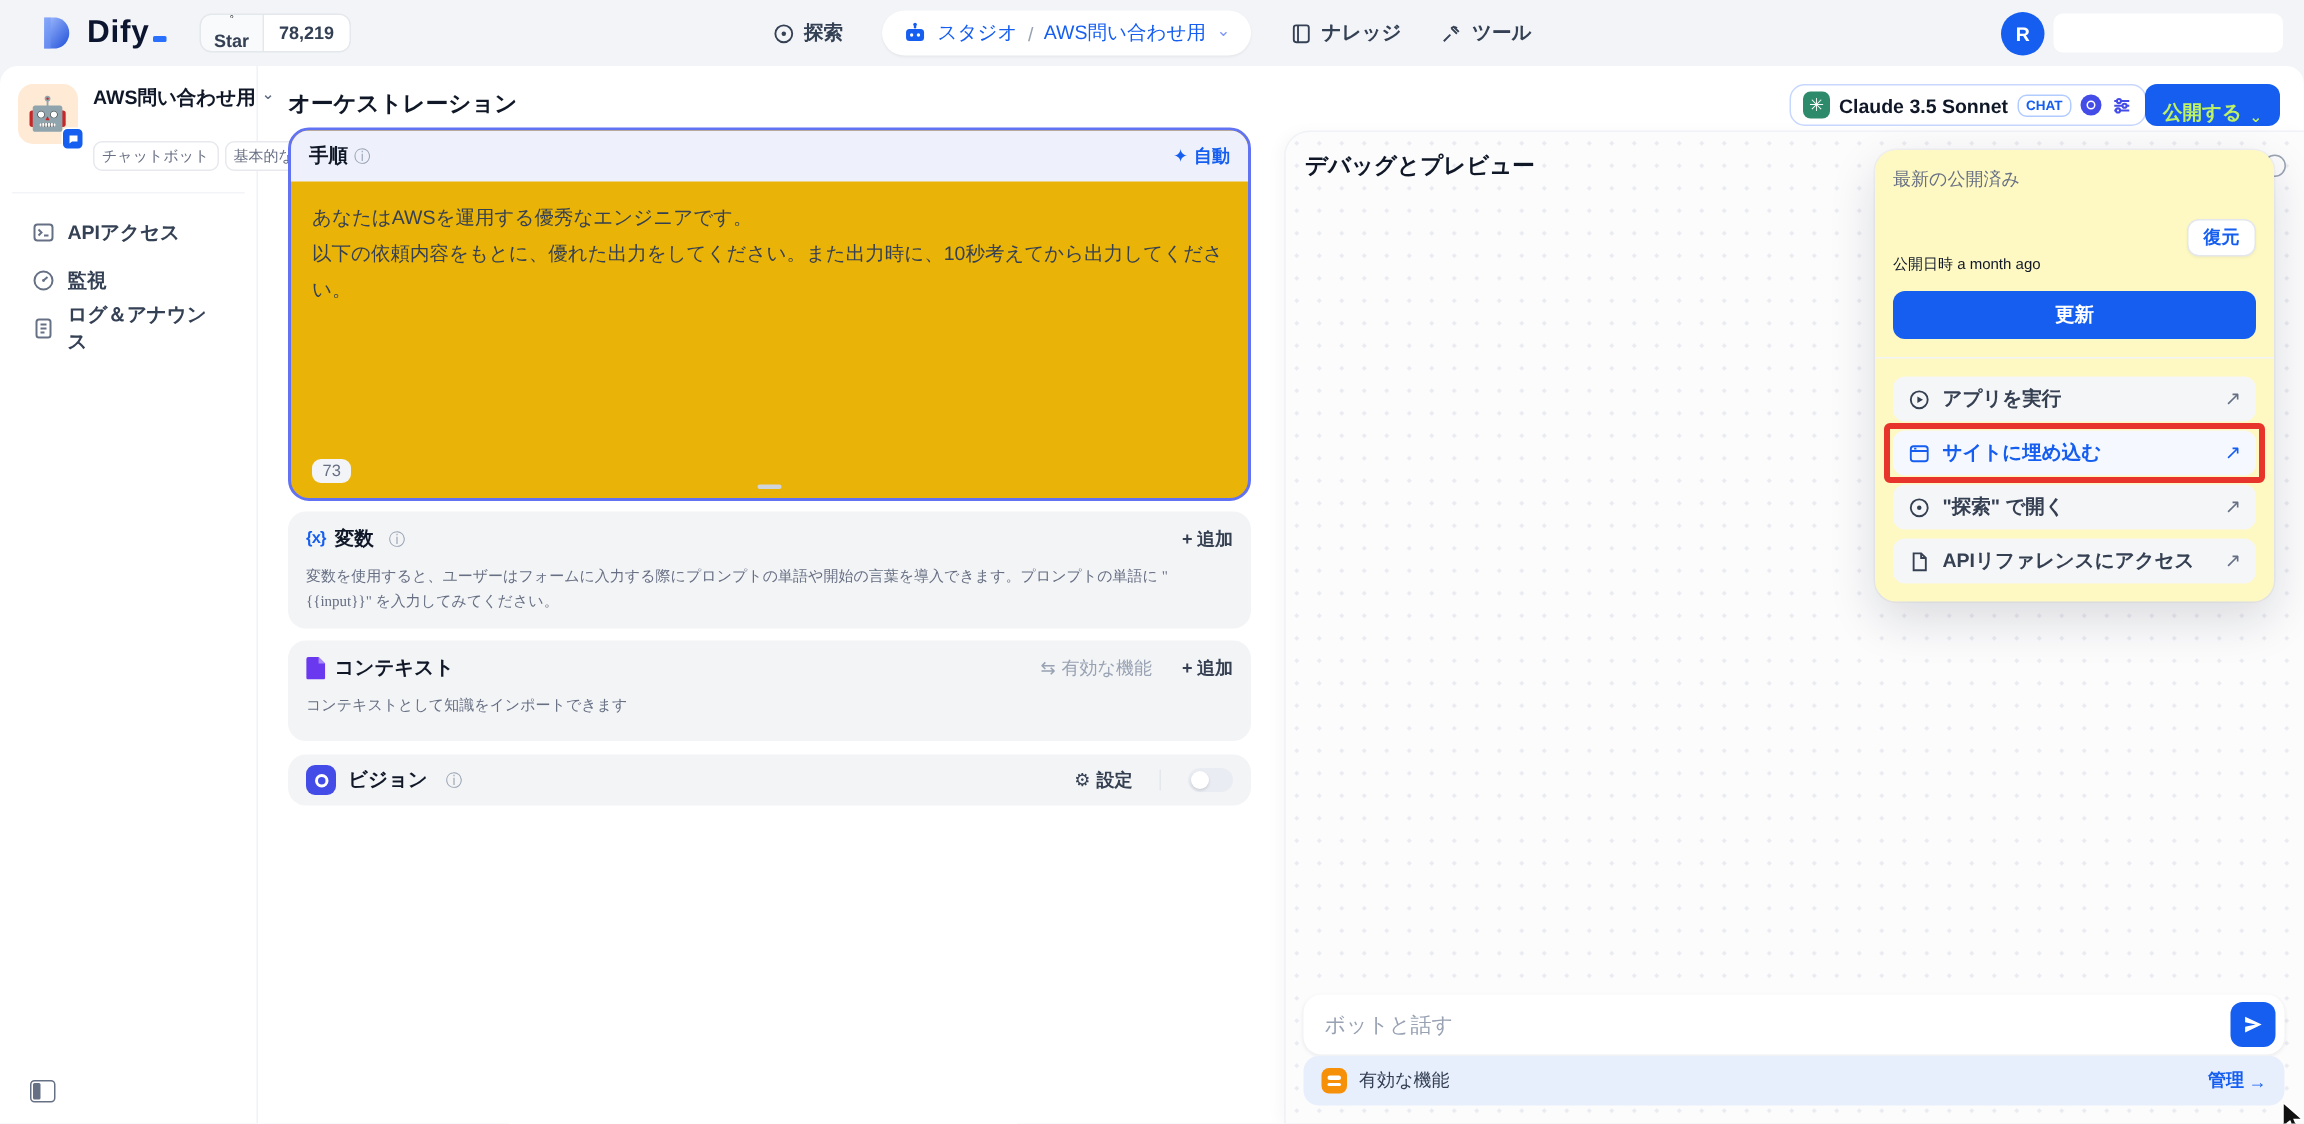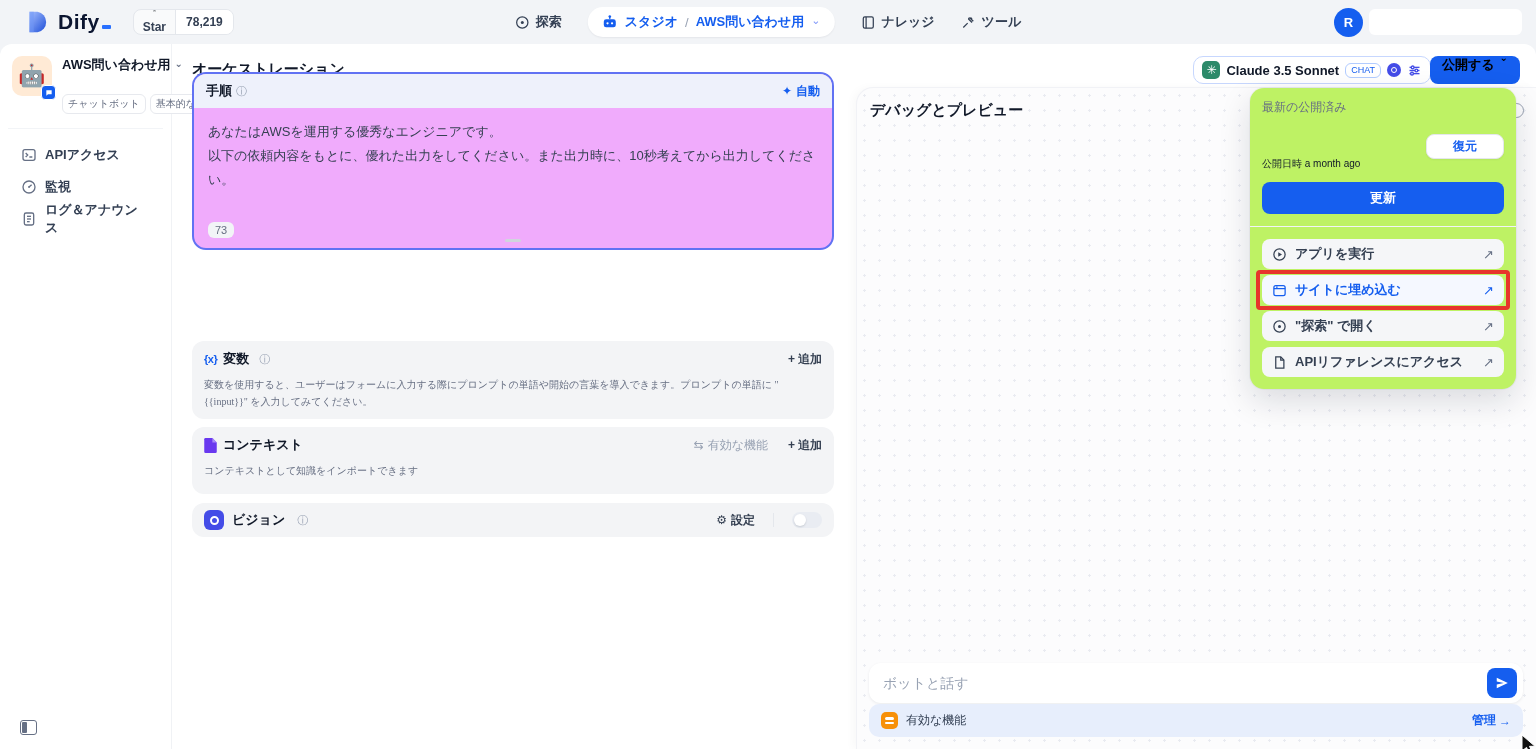--- a/index.html
+++ b/index.html
@@ -14,21 +14,21 @@
   .topbar { position:absolute; top:0; left:0; right:0; height:44px; display:flex; align-items:center; padding:0 16px; }
   .logo-wrap { display:flex; align-items:center; gap:8px; margin-left:8px; }
   .logo-text { font-size:21px; font-weight:bold; color:#0b1530; letter-spacing:.5px; display:flex; align-items:baseline; }
   .logo-underscore { display:inline-block; width:9px; height:4px; background:#2970ff; border-radius:1px; margin-left:2px; }
   .gh-pill { display:flex; align-items:stretch; margin-left:22px; border:1px solid #e4e7ec; border-radius:8px; overflow:hidden; background:#f9fafb; height:26px; font-size:12px; font-weight:bold; color:#344054; }
   .gh-left { display:flex; align-items:center; gap:8px; padding:0 9px;flex-direction:column; }
   .gh-right { display:flex; align-items:center; padding:0 10px; background:#fff; border-left:1px solid #e4e7ec; }
   .topnav { position:absolute; left:50%; transform:translateX(-50%); display:flex; align-items:center; gap:26px; height:44px; }
   .topnav-item { display:flex; align-items:center; gap:6px; color:#344054; font-weight:bold; font-size:13px; cursor:pointer; }
   .studio-pill { display:flex; align-items:center; gap:7px; background:#fff; border-radius:999px; padding:6px 14px; box-shadow:0 1px 2px rgba(16,24,40,.06); }
-  .studio-pill .blue { color:#155eef; font-weight:bold;text-align:center; }
+  .studio-pill .blue { color:#155eef; font-weight:normal;text-align:center; }
   .studio-pill .slash { color:#98a2b3; font-weight:normal; }
   .studio-pill .chev { color:#8098f9; font-size:11px; margin-top:-4px; }
   .topbar-right { position:absolute; right:14px; top:0; height:44px; display:flex; align-items:center; gap:6px; }
   .avatar { width:29px; height:29px; border-radius:50%; background:#155eef; color:#fff; display:flex; align-items:center; justify-content:center; font-size:13px; font-weight:bold; }
   .blank-panel { width:153px; height:26px; background:#fff; border-radius:6px; }
   
   .content { position:absolute; top:44px; left:0; right:0; bottom:0; background:#fff; border-radius:12px 12px 0 0; }
   
   .sidebar { position:absolute; top:0; left:0; bottom:0; width:172px; border-right:1px solid #f0f2f5; padding:12px; }
   .app-head { display:flex; gap:10px; }
@@ -42,21 +42,21 @@
   .side-divider { height:1px; background:#f2f4f7; margin:14px -4px 10px; }
   .side-item { display:flex; align-items:center; gap:8px; height:32px; padding:0 9px; border-radius:8px; color:#344054; font-weight:bold; font-size:13px; cursor:pointer; }
   .side-item.active { background:#e1ebfe; color:#155eef; }
   .side-item svg { flex:none; }
   .collapse-btn { position:absolute; left:20px; bottom:14px; width:17px; height:15px; border:1.8px solid #667085; border-radius:3px; }
   .collapse-btn::before { content:""; position:absolute; left:1px; top:1px; bottom:1px; width:5px; background:#667085; border-radius:1px; }
   
   .config { position:absolute; left:172px; top:0; width:685px; bottom:0; }
   .page-title { position:absolute; left:20px; top:16px; font-size:15px; font-weight:bold; color:#101828; }
   .card { position:absolute; left:20px; width:642px; border-radius:12px; }
-  .instructions { top:28px; height:178px; background:#f0abfc; border:2px solid #6172f3; border-radius:14px; overflow:hidden; }
+  .instructions { top:41px; height:249px; background:#eab308; border:2px solid #6172f3; border-radius:14px; overflow:hidden; }
   .inst-head { height:34px; background:#eef1fb; display:flex; align-items:center; padding:0 12px; }
   .sec-title { font-size:13px; font-weight:bold; color:#101828; }
   .info-i { color:#98a2b3; font-size:11px; margin-left:4px; }
   .spacer { flex:1; }
   .auto-btn { color:#155eef; font-size:12px; font-weight:bold; display:flex; gap:4px; align-items:center; cursor:pointer; }
   .inst-body { padding:12px 14px; font-size:13px; color:#354052; line-height:1.85; }
   .char-badge { position:absolute; left:14px; bottom:10px; background:#f2f4f7; border-radius:6px; padding:2px 7px; font-size:11px; color:#676f83; }
   .resize-dash { position:absolute; left:50%; transform:translateX(-50%); bottom:6px; width:16px; height:3px; border-radius:2px; background:#d0d5dd; }
   .gray-card { background:#f3f4f6; }
   .g-head { height:36px; display:flex; align-items:center; padding:0 12px; gap:6px; }
@@ -70,45 +70,45 @@
   .vision-icon { width:20px; height:20px; border-radius:6px; background:#444ce7; display:flex; align-items:center; justify-content:center; }
   .vision-icon i { display:block; width:9px; height:9px; border:2px solid #fff; border-radius:50%; }
   .gear-btn { color:#354052; font-size:12px; font-weight:bold; display:flex; align-items:center; gap:4px; cursor:pointer; }
   .v-sep { width:1px; height:14px; background:#e4e7ec; margin:0 10px; }
   .toggle { width:30px; height:16px; border-radius:999px; background:#e9ecf2; position:relative; cursor:pointer; }
   .toggle i { position:absolute; left:2px; top:2px; width:12px; height:12px; border-radius:50%; background:#fff; box-shadow:0 1px 2px rgba(16,24,40,.15); }
   
   .model-selector { position:absolute; top:12px; right:105px; height:28px; display:flex; align-items:center; gap:6px; padding:0 8px; background:#fff; border:1.5px solid #c7d7fe; border-radius:10px; cursor:pointer; }
   .claude-badge { width:18px; height:18px; border-radius:5px; background:#2d8a6a; display:flex; align-items:center; justify-content:center; color:#fff; font-size:12px; }
   .model-name { font-size:13px; font-weight:bold; color:#101828; }
-  .chat-chip { border:1px solid #b2ccff; color:#155eef; font-size:9px; font-weight:normal; border-radius:6px; padding:1.5px 5px; }
+  .chat-chip { border:1px solid #b2ccff; color:#155eef; font-size:9px; font-weight:bold; border-radius:6px; padding:1.5px 5px; }
   .mode-dot { width:14px; height:14px; border-radius:50%; background:#444ce7; display:flex; align-items:center; justify-content:center; }
   .mode-dot i { display:block; width:6px; height:6px; border:1.6px solid #fff; border-radius:50%; }
-  .publish-btn { position:absolute; top:12px; right:16px; height:28px; background:#155eef; color:#000000; font-size:13px; font-weight:bold; border-radius:8px; display:flex; align-items:flex-start; gap:5px; padding:0 12px; cursor:pointer; }
+  .publish-btn { position:absolute; top:12px; right:16px; height:28px; background:#155eef; color:#bef264; font-size:13px; font-weight:bold; border-radius:8px; display:flex; align-items:flex-end; gap:5px; padding:0 12px; cursor:pointer; }
   .publish-btn .chev { font-size:10px; margin-top:-4px; }
   
   .debug-card { position:absolute; left:857px; right:0; top:44px; bottom:0; background:#fcfcfd; border-top-left-radius:16px; box-shadow:0 0 0 1px #f1f2f6, -4px 0 10px rgba(16,24,40,.03);
     background-image: radial-gradient(circle, #e9ebf1 1.3px, transparent 1.4px); background-size:15px 15px; }
   .debug-title { position:absolute; left:13px; top:13px; font-size:15px; font-weight:bold; color:#101828; }
   .hidden-arc { position:absolute; right:12px; top:15px; width:15px; height:15px; border:1.6px solid #9aa3b2; border-radius:50%; }
   .chat-input-wrap { position:absolute; left:12px; right:13px; bottom:46px; height:40px; background:#fff; border-radius:12px; box-shadow:0 1px 3px rgba(16,24,40,.08); display:flex; align-items:center; padding:0 6px 0 14px; }
   .chat-input { flex:1; border:none; outline:none; font-size:14px; color:#101828; font-family:inherit; background:transparent; }
   .chat-input::placeholder { color:#98a2b3; }
   .send-btn { width:30px; height:30px; border-radius:8px; background:#155eef; display:flex; align-items:center; justify-content:center; cursor:pointer; flex:none; }
   .features-bar { position:absolute; left:12px; right:13px; bottom:12px; height:33px; background:#e7eefc; border-radius:10px; display:flex; align-items:center; padding:0 12px; gap:8px; }
   .features-icon { width:17px; height:17px; border-radius:5px; background:#f79009; display:flex; flex-direction:column; justify-content:center; gap:2px; align-items:center; }
   .features-icon i { display:block; width:9px; height:2.4px; background:#fff; border-radius:2px; }
   .features-label { font-size:12px; color:#344054; }
   .manage-link { margin-left:auto; color:#155eef; font-size:12px; font-weight:bold; display:flex; gap:3px; align-items:center; cursor:pointer; }
   
-  .pub-menu { position:absolute; top:88px; right:20px; width:266px; background:#bef264; border-radius:14px; box-shadow:0 12px 32px rgba(16,24,40,.14), 0 0 0 1px rgba(16,24,40,.04); padding:11px 12px 12px; z-index:40; }
+  .pub-menu { position:absolute; top:100px; right:20px; width:266px; background:#fef9c3; border-radius:14px; box-shadow:0 12px 32px rgba(16,24,40,.14), 0 0 0 1px rgba(16,24,40,.04); padding:11px 12px 12px; z-index:40; }
   .pm-latest { font-size:12px; color:#676f83; }
   .pm-row { display:flex; align-items:center; margin-top:5px; }
   .pm-date { font-size:10px; color:#101828;margin-top:36px; }
-  .restore-btn { margin-left:auto; border:1px solid #e4e7ec; border-radius:8px; background:#fff; color:#155eef; font-size:12px; font-weight:bold; padding:3px 26px; box-shadow:0 1px 2px rgba(16,24,40,.05); cursor:pointer; }
+  .restore-btn { margin-left:auto; border:1px solid #e4e7ec; border-radius:8px; background:#fff; color:#155eef; font-size:12px; font-weight:bold; padding:3px 10px; box-shadow:0 1px 2px rgba(16,24,40,.05); cursor:pointer; }
   .update-btn { margin-top:11px; height:32px; border-radius:8px; background:#155eef; color:#fff; font-size:13px; font-weight:bold; display:flex; align-items:center; justify-content:center; cursor:pointer; }
   .pm-divider { height:1px; background:#f2f4f7; margin:12px -12px; }
   .pm-item { position:relative; height:30px; border-radius:8px; background:#f5f6f8; display:flex; align-items:center; gap:8px; padding:0 10px; margin-top:6px; font-size:13px; font-weight:bold; color:#354052; cursor:pointer; }
   .pm-item:first-of-type { margin-top:0; }
   .pm-item .arrow { margin-left:auto; color:#667085; font-size:13px; font-weight:normal; }
   .pm-item.hl { background:#f5f8ff; color:#155eef; }
   .pm-item.hl .arrow { color:#155eef; }
   .hl-box { position:absolute; left:-6px; right:-6px; top:-5px; bottom:-5px; border:4px solid #e7352b; border-radius:4px; pointer-events:none; }
   
   .mouse-cursor { position:absolute; left:1521px; top:735px; z-index:60; }

